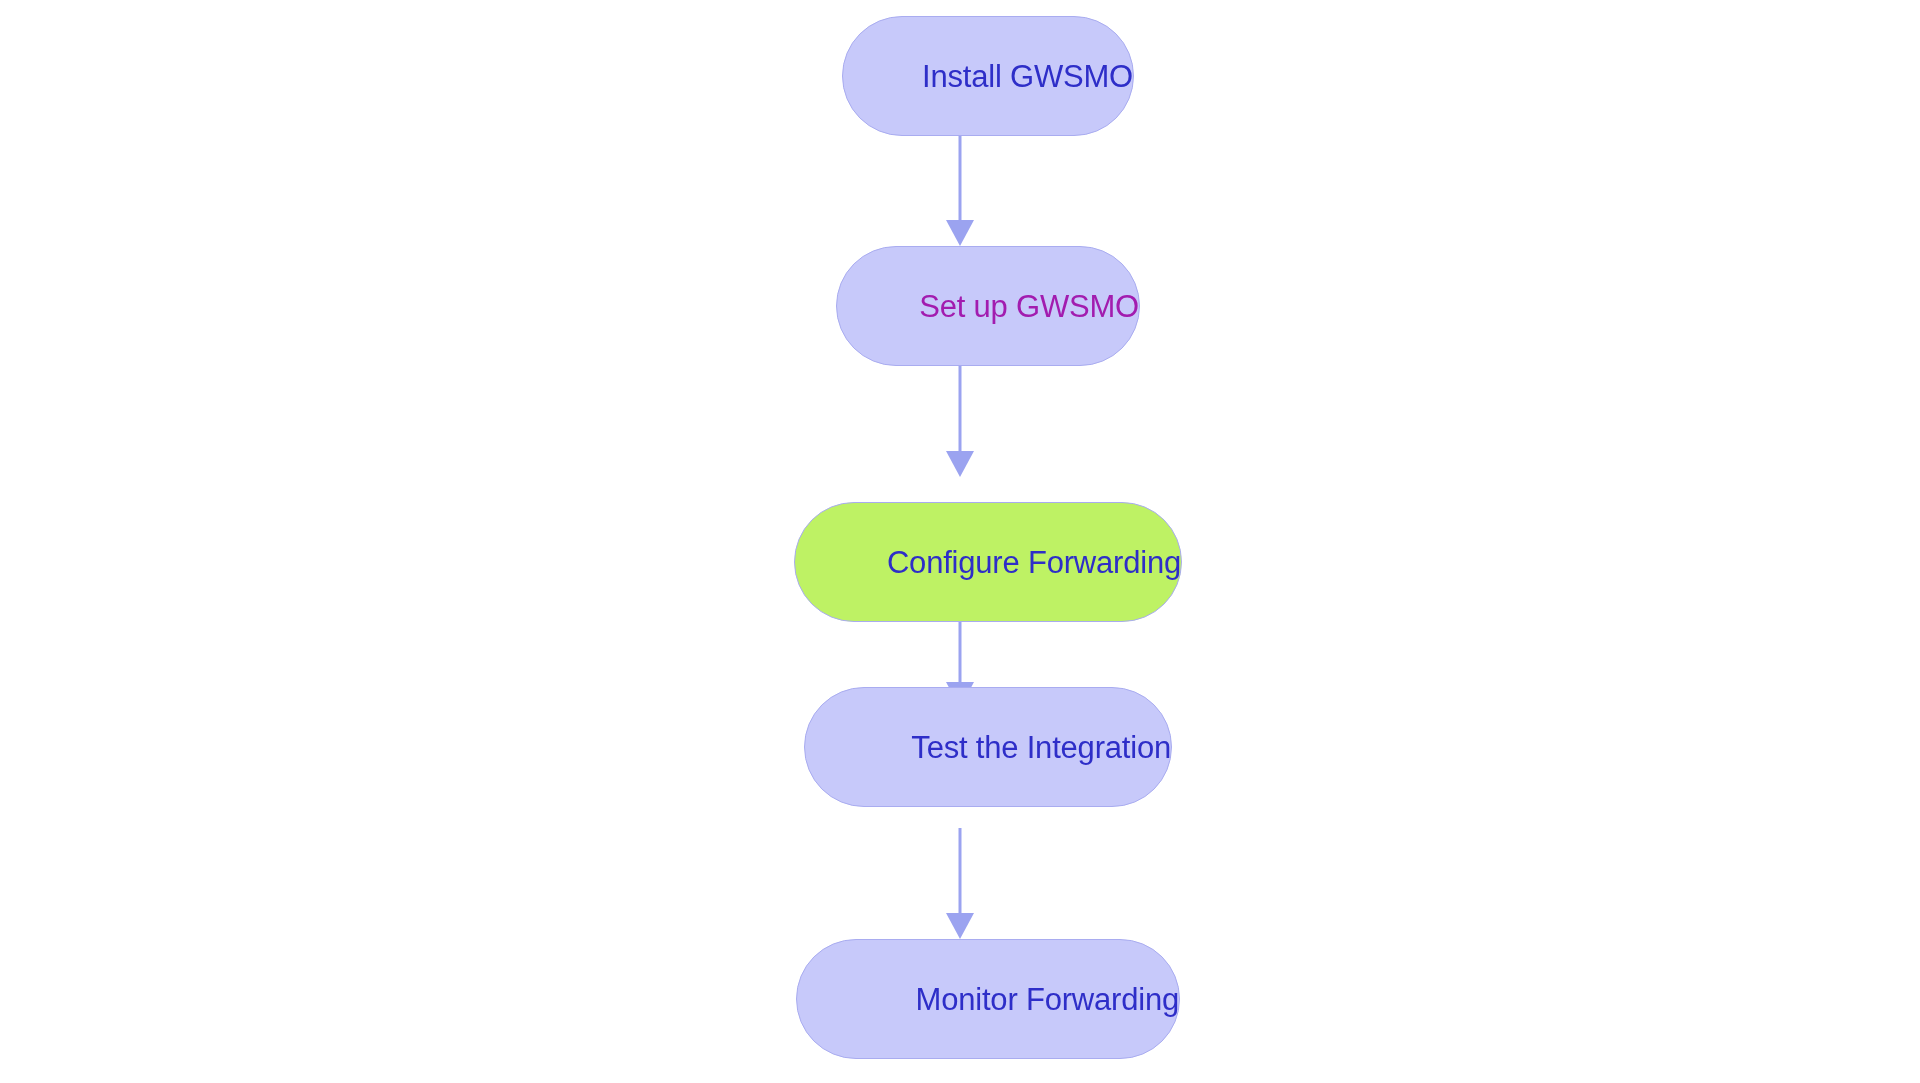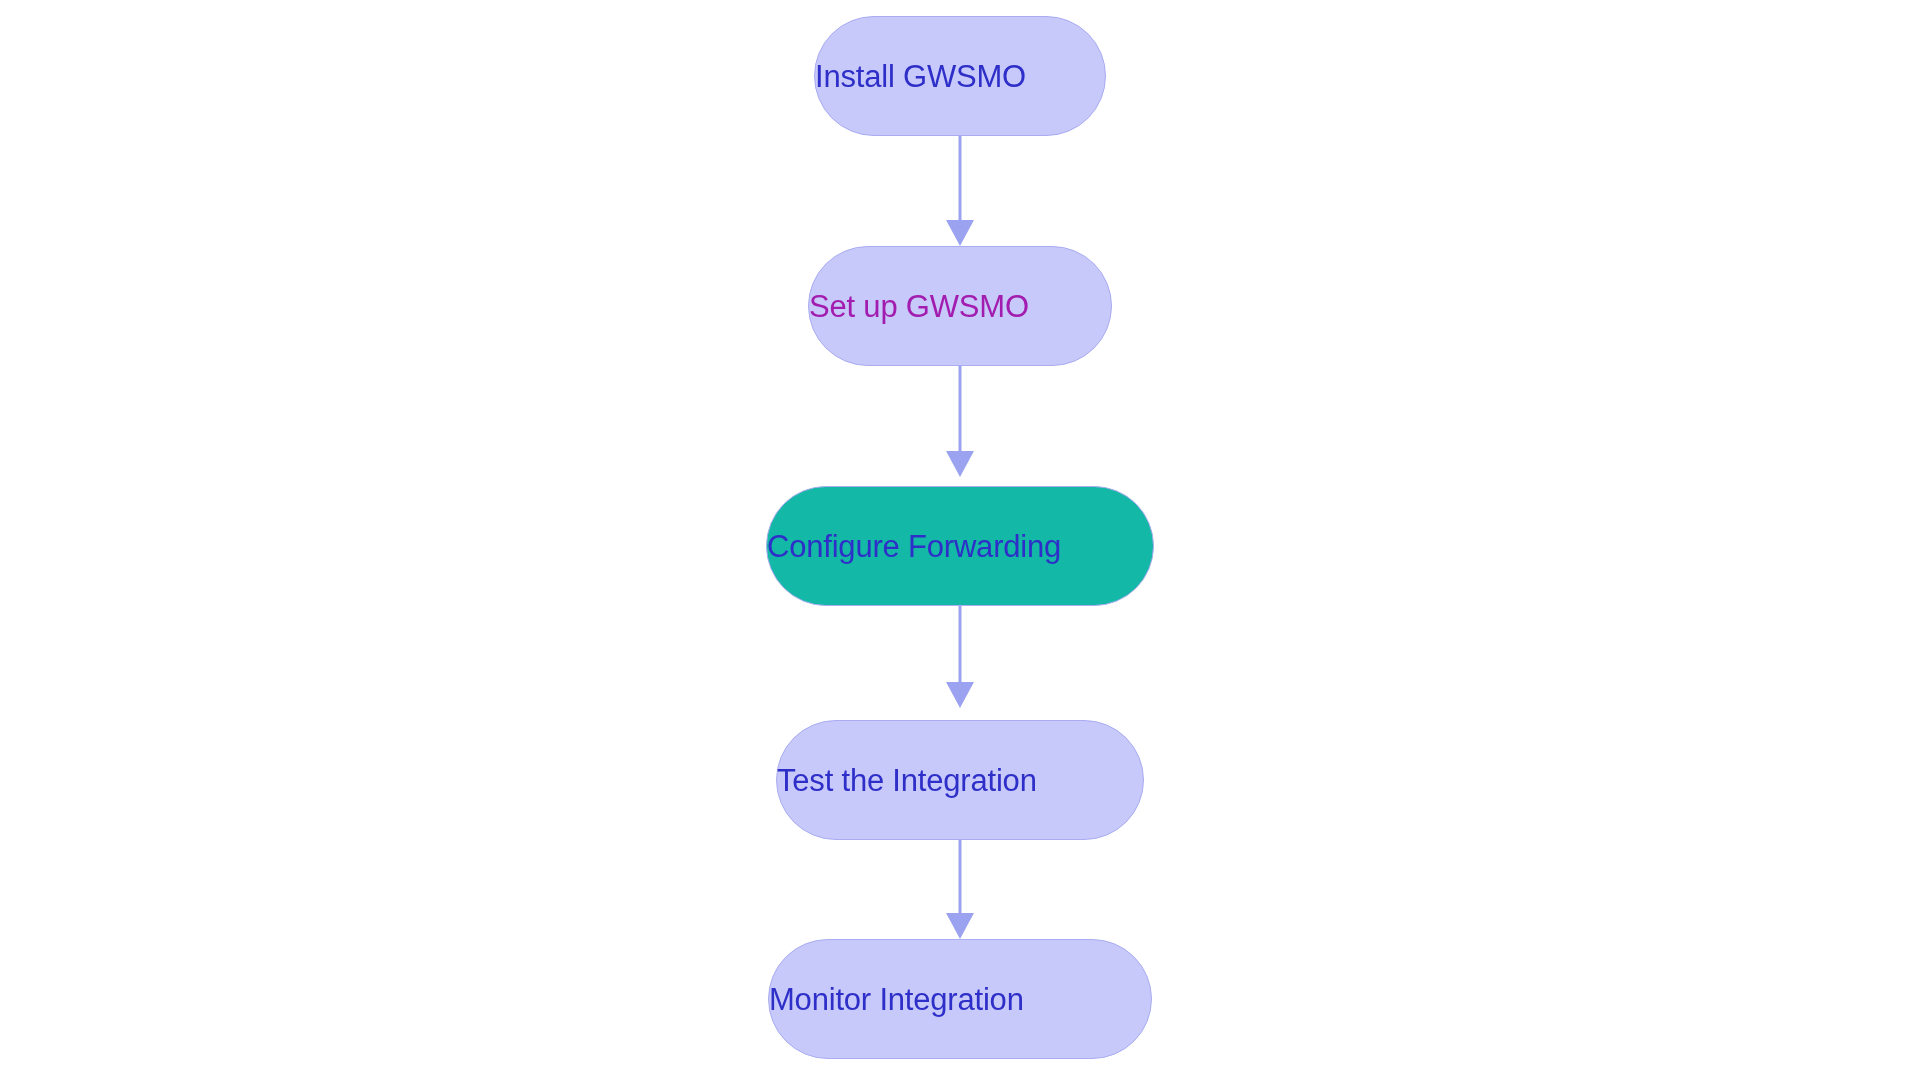--- a/index.html
+++ b/index.html
@@ -31,25 +31,26 @@
     height: 1083px;
     pointer-events: none;
   }
 
   
   .node {
     position: absolute;
     box-sizing: border-box;
     display: flex;
     align-items: center;
-    justify-content: flex-start;
+    justify-content: flex-end;
     background: #c7c9fa;
     border: 1.6px solid #a9acf0;
     border-radius: 999px;
     transform: translateX(-50%);
+    margin-left: 28px;
   }
 
   .node-label {
     color: #2e2ec8;
     font-family: "Liberation Sans", sans-serif;
     font-size: 31px;
     font-weight: 400;
     line-height: 1;
     letter-spacing: -0.2px;
     white-space: nowrap;
@@ -79,24 +80,24 @@
       </g>
   </svg>
 
   <div id="node-group">
       <div class="node" style="left: 960px; top: 16px; width: 292px; height: 120px; background: rgb(199, 201, 250); border-color: rgb(169, 172, 240);">
         <span class="node-label" style="color: rgb(46, 46, 200);">Install GWSMO</span>
       </div>
       <div class="node" style="left: 960px; top: 246px; width: 304px; height: 120px; background: rgb(199, 201, 250); border-color: rgb(169, 172, 240);">
         <span class="node-label" style="color: #a21caf;">Set up GWSMO</span>
       </div>
-      <div class="node" style="left: 960px; top: 486px; width: 388px; height: 120px; background: #14b8a6; border-color: rgb(169, 172, 240);">
+      <div class="node" style="left: 960px; top: 502px; width: 388px; height: 120px; background: #bef264; border-color: rgb(169, 172, 240);">
         <span class="node-label" style="color: rgb(46, 46, 200);">Configure Forwarding</span>
       </div>
-      <div class="node" style="left: 960px; top: 720px; width: 368px; height: 120px; background: rgb(199, 201, 250); border-color: rgb(169, 172, 240);">
+      <div class="node" style="left: 960px; top: 687px; width: 368px; height: 120px; background: rgb(199, 201, 250); border-color: rgb(169, 172, 240);">
         <span class="node-label" style="color: rgb(46, 46, 200);">Test the Integration</span>
       </div>
       <div class="node" style="left: 960px; top: 939px; width: 384px; height: 120px; background: rgb(199, 201, 250); border-color: rgb(169, 172, 240);">
-        <span class="node-label" style="color: rgb(46, 46, 200);">Monitor Integration</span>
+        <span class="node-label" style="color: rgb(46, 46, 200);">Monitor Forwarding</span>
       </div>
     </div>
 
 </div>
 
 </body></html>

